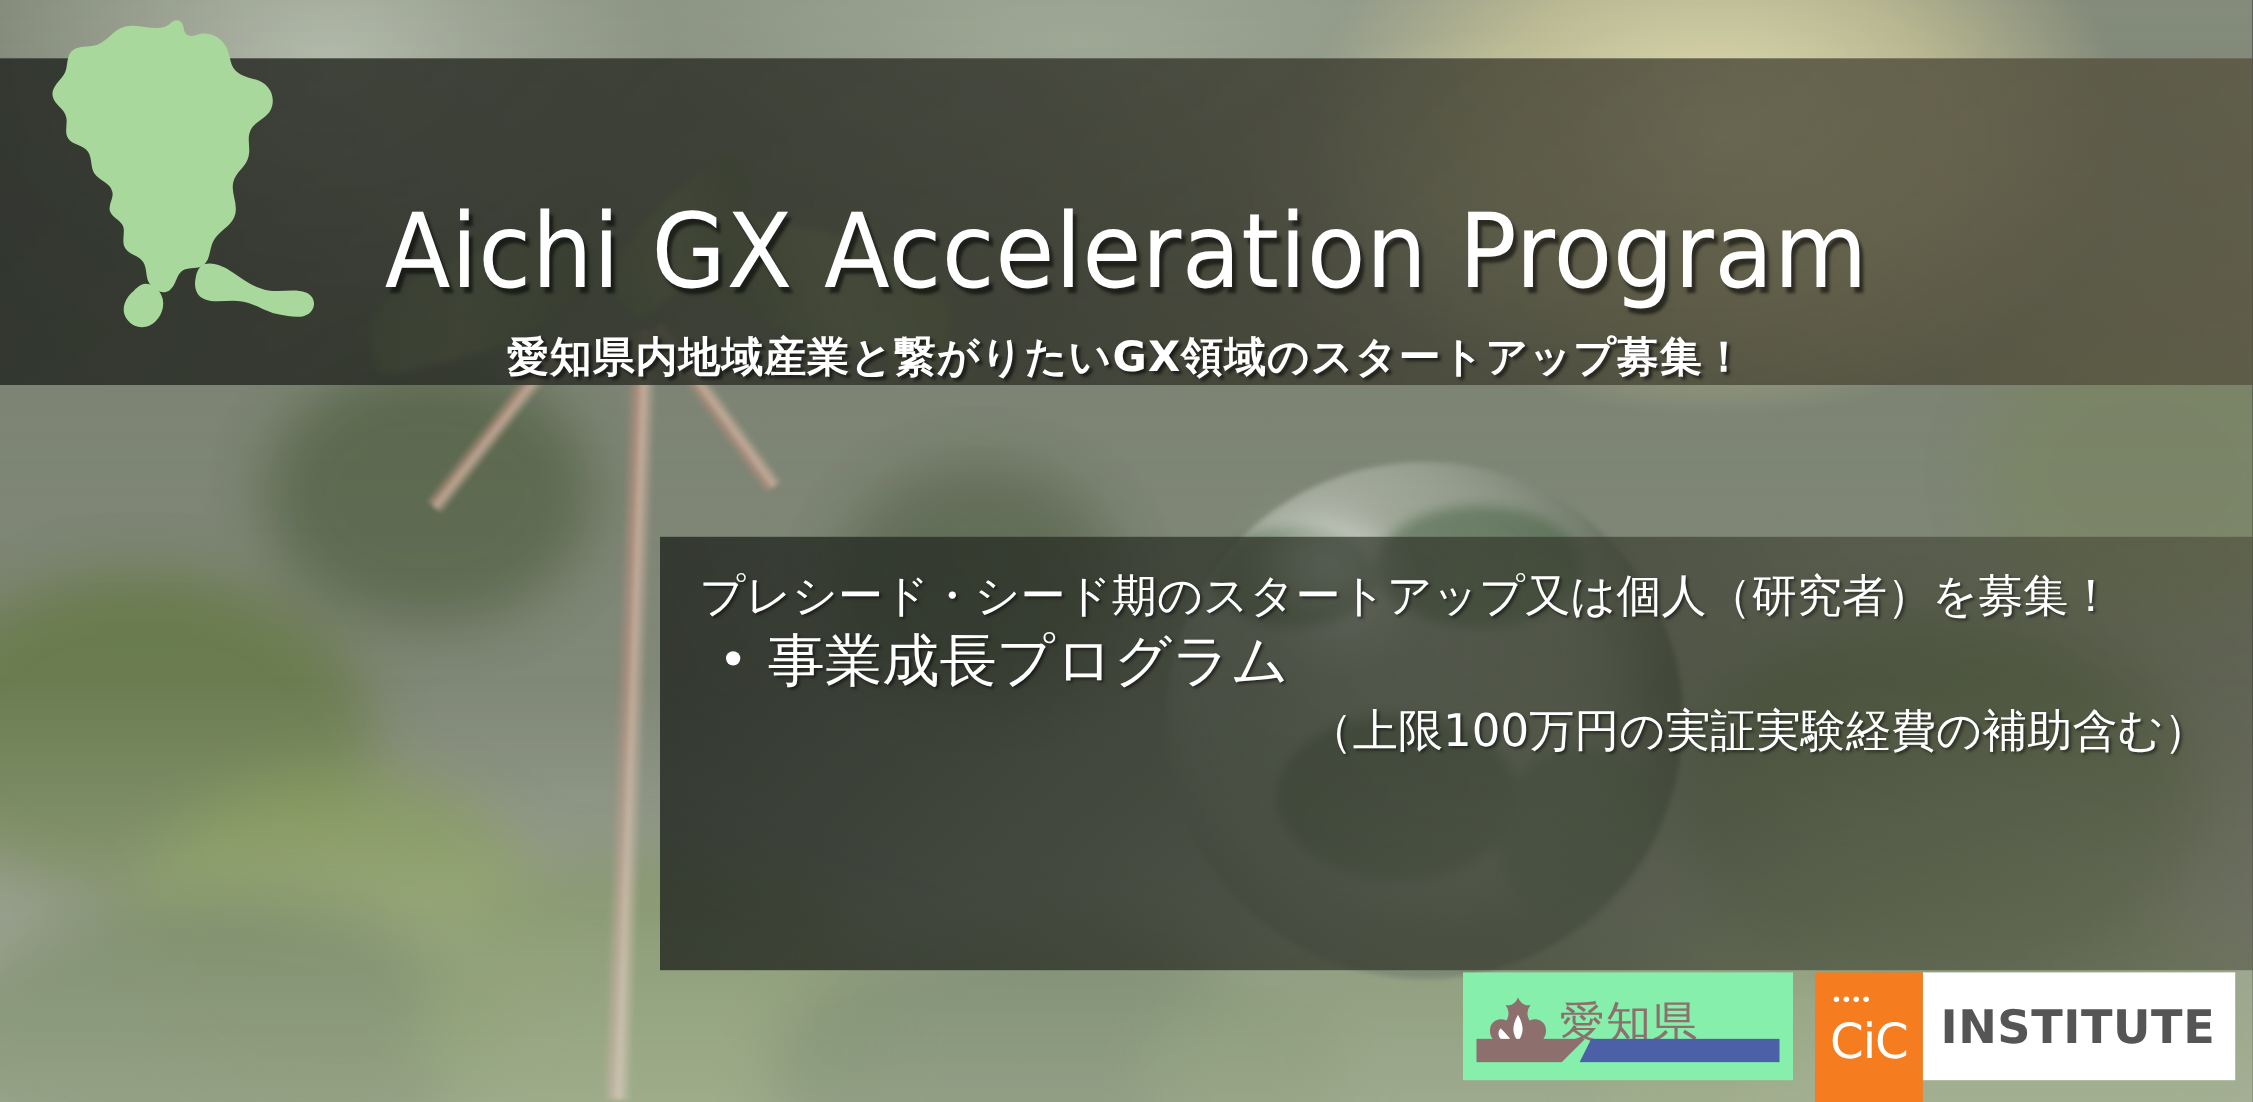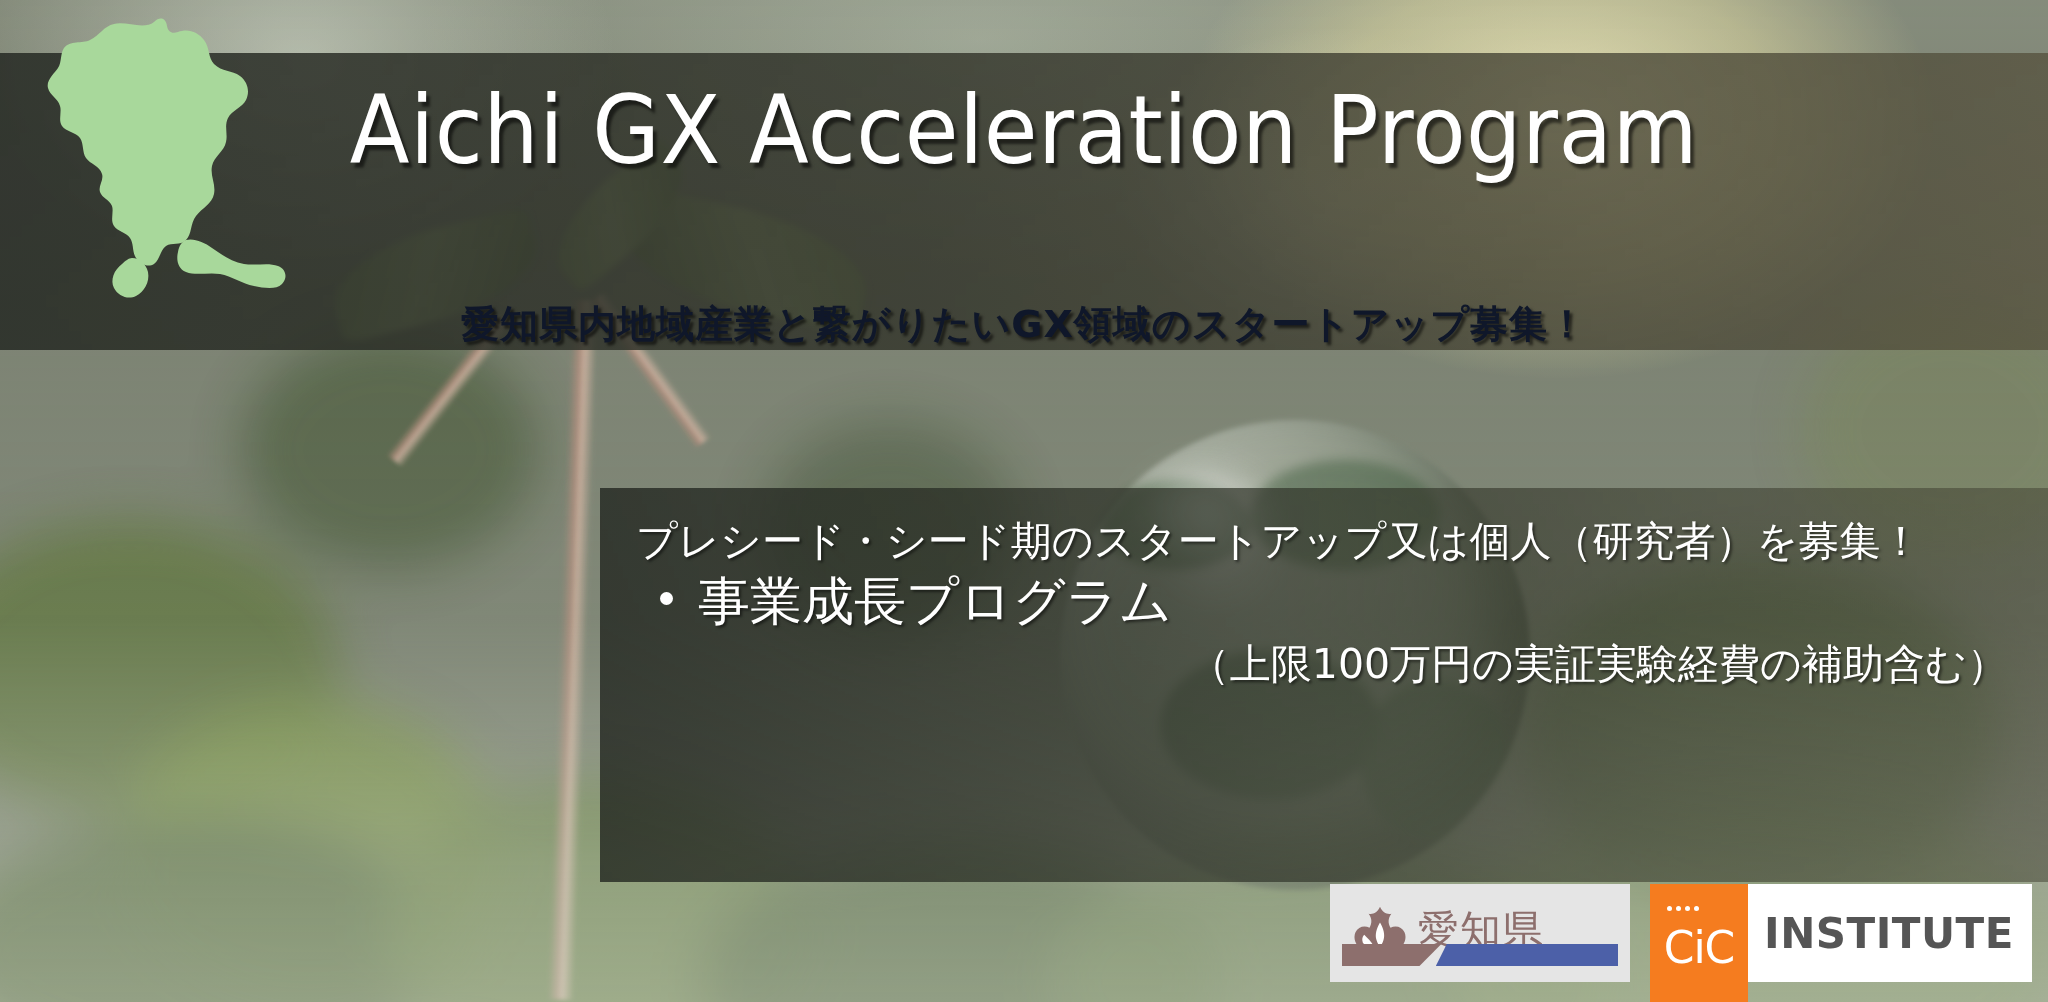--- a/index.html
+++ b/index.html
@@ -115,42 +115,42 @@
   .title-wrap {
     position: absolute;
     left: 0;
     top: 53px;
     width: 2048px;
     height: 297px;
     z-index: 6;
     display: flex;
     flex-direction: column;
     align-items: center;
-    justify-content: space-between;
+    justify-content: flex-end;
     padding-top: 26px;
     box-sizing: border-box;
   }
   .main-title {
     font-family: "DejaVu Sans", "Liberation Sans", sans-serif;
     font-size: 94px;
     line-height: 1.1;
     font-weight: 400;
     color: #ffffff;
     letter-spacing: 0.5px;
     text-shadow: 4px 5px 3px rgba(0,0,0,0.55);
     white-space: nowrap;
     transform: scaleX(0.93);
     transform-origin: center;
   }
   .sub-title {
     margin-top: 18px;
     font-family: "DejaVu Sans", "Liberation Sans", sans-serif;
     font-size: 38px;
     font-weight: 700;
-    color: #0f172a;
+    color: #ffffff;
     letter-spacing: 1px;
     text-shadow: 3px 3px 3px rgba(0,0,0,0.6);
     white-space: nowrap;
   }
 
   
   .body-panel {
     position: absolute;
     left: 600px;
     top: 488px;
@@ -208,21 +208,21 @@
     left: 1330px;
     top: 884px;
     display: flex;
     align-items: stretch;
     gap: 20px;
     z-index: 8;
   }
   .logo-aichi {
     width: 300px;
     height: 98px;
-    background: #e5e5e5;
+    background: #86efac;
     position: relative;
     display: flex;
     align-items: center;
     padding-left: 22px;
     box-sizing: border-box;
   }
   .aichi-mark {
     width: 56px;
     height: 56px;
     margin-right: 10px;

